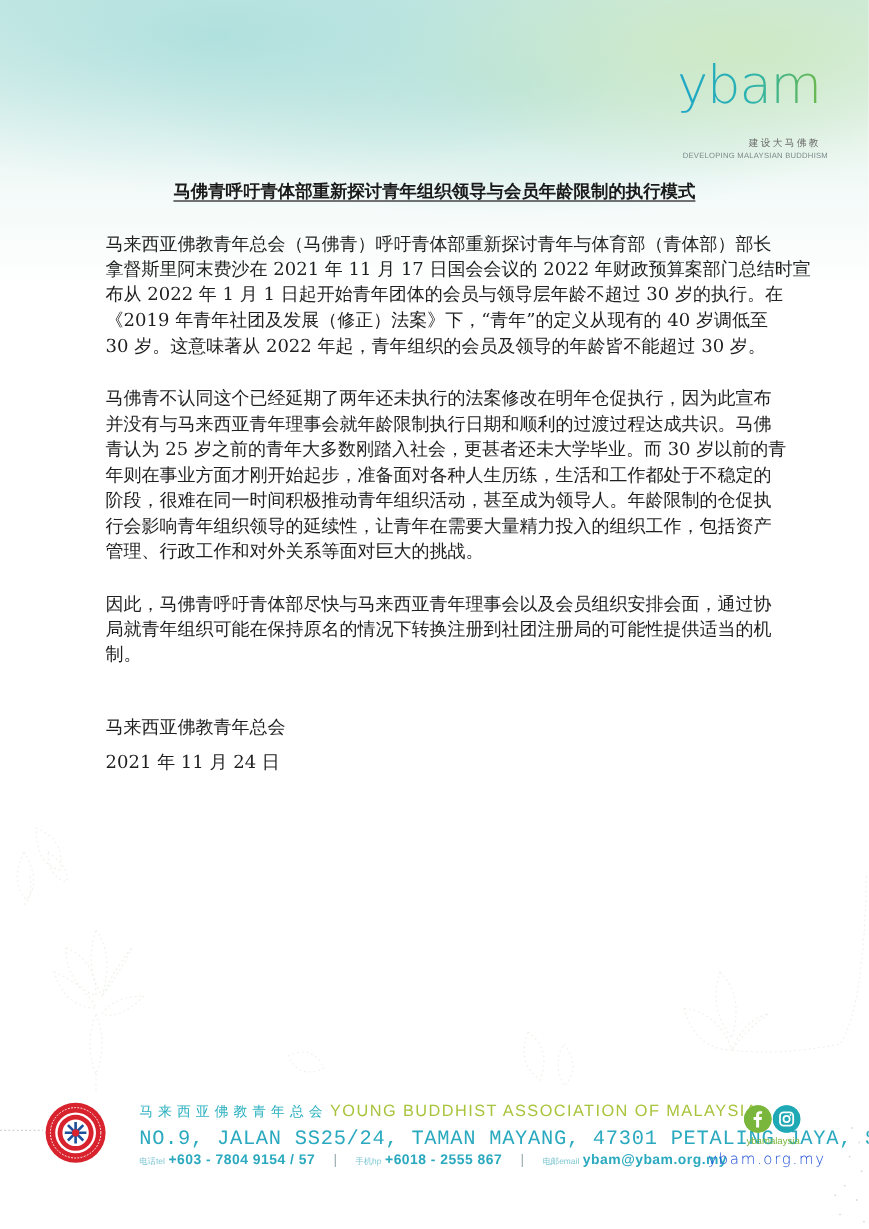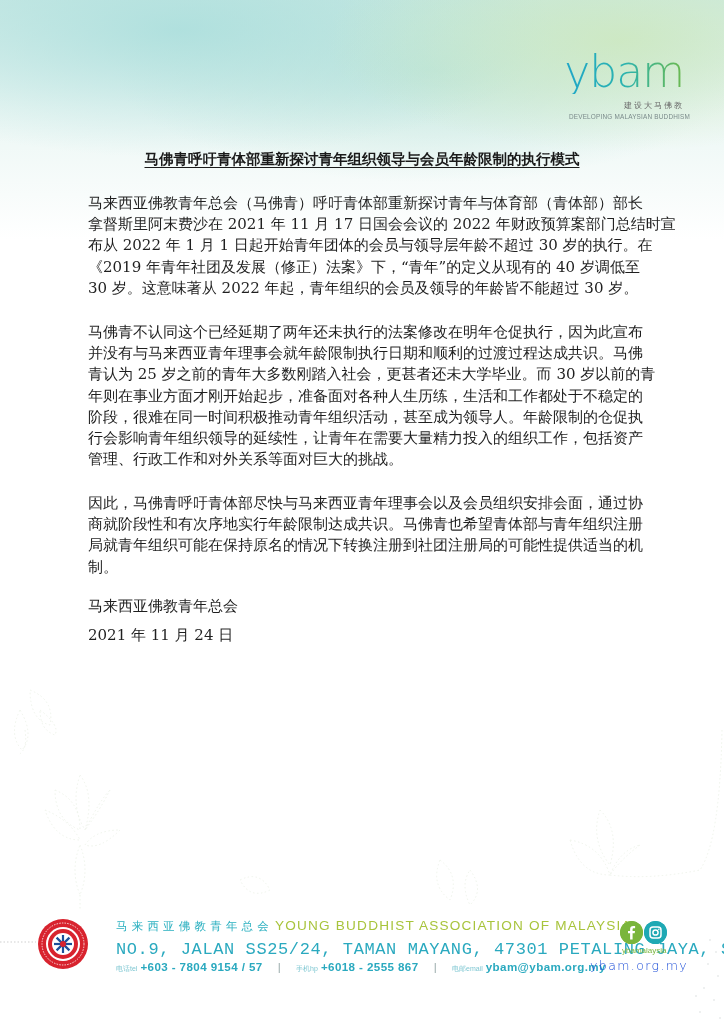--- a/index.html
+++ b/index.html
@@ -22,21 +22,21 @@
   .logo { position: absolute; left: 540px; top: 50px; width: 150px; z-index: 2; text-align: right; }
   .logo .word {
     font-family: "DejaVu Sans", "Liberation Sans", sans-serif;
     font-size: 44px; font-weight: 300; letter-spacing: -1px; line-height: 44px;
     background: linear-gradient(90deg, #1fa6c8 0%, #2bb3b0 50%, #6cb94d 100%);
     -webkit-background-clip: text; background-clip: text; color: transparent;
     display: inline-block; margin-right: 6px;
   }
   .logo .cn {
     font-family: Liberation Serif, serif; font-size: 8px; color: #6a6a6a;
-    letter-spacing: 2px; margin-top: 6px; margin-right: 6px;
+    letter-spacing: 2px; margin-top: 20px; margin-right: 6px;
   }
   .logo .tag {
     font-family: "Liberation Sans", sans-serif; font-size: 6.4px; color: #7a8a8a;
     letter-spacing: 0.2px; margin-top: 2px; white-space: nowrap;
   }
   .title {
     position: absolute; left: 0; right: 0; top: 150px; text-align: center; z-index: 2;
     font-family: "DejaVu Sans", "Liberation Sans", sans-serif;
     font-size: 14.5px; font-weight: bold; color: #1a1a1a;
   }
@@ -122,21 +122,20 @@
   <div class="ln">并没有与马来西亚青年理事会就年龄限制执行日期和顺利的过渡过程达成共识。马佛</div>
   <div class="ln">青认为 25 岁之前的青年大多数刚踏入社会，更甚者还未大学毕业。而 30 岁以前的青</div>
   <div class="ln">年则在事业方面才刚开始起步，准备面对各种人生历练，生活和工作都处于不稳定的</div>
   <div class="ln">阶段，很难在同一时间积极推动青年组织活动，甚至成为领导人。年龄限制的仓促执</div>
   <div class="ln">行会影响青年组织领导的延续性，让青年在需要大量精力投入的组织工作，包括资产</div>
   <div class="ln last">管理、行政工作和对外关系等面对巨大的挑战。</div>
 </div>
 
 <div class="body para" style="top:493px">
   <div class="ln">因此，马佛青呼吁青体部尽快与马来西亚青年理事会以及会员组织安排会面，通过协</div>
-  <div class="ln">商就阶段性和有次序地实行年龄限制达成共识。马佛青也希望青体部与青年组织注册</div>
   <div class="ln">局就青年组织可能在保持原名的情况下转换注册到社团注册局的可能性提供适当的机</div>
   <div class="ln last">制。</div>
 </div>
 
 <div class="sig" style="top:596px">
   <div class="ln">马来西亚佛教青年总会</div>
   <div class="ln">2021 年 11 月 24 日</div>
 </div>
 
 <div class="footer">

